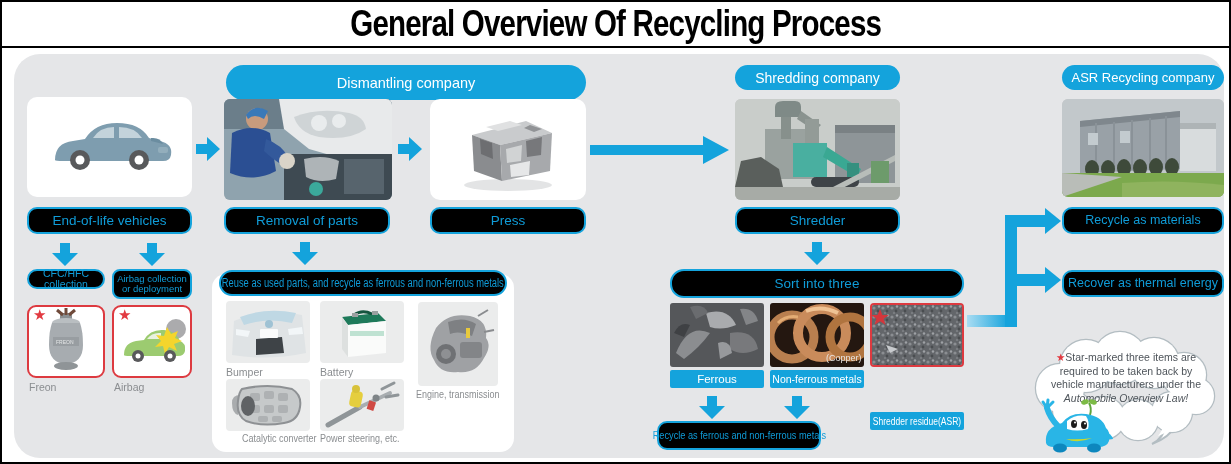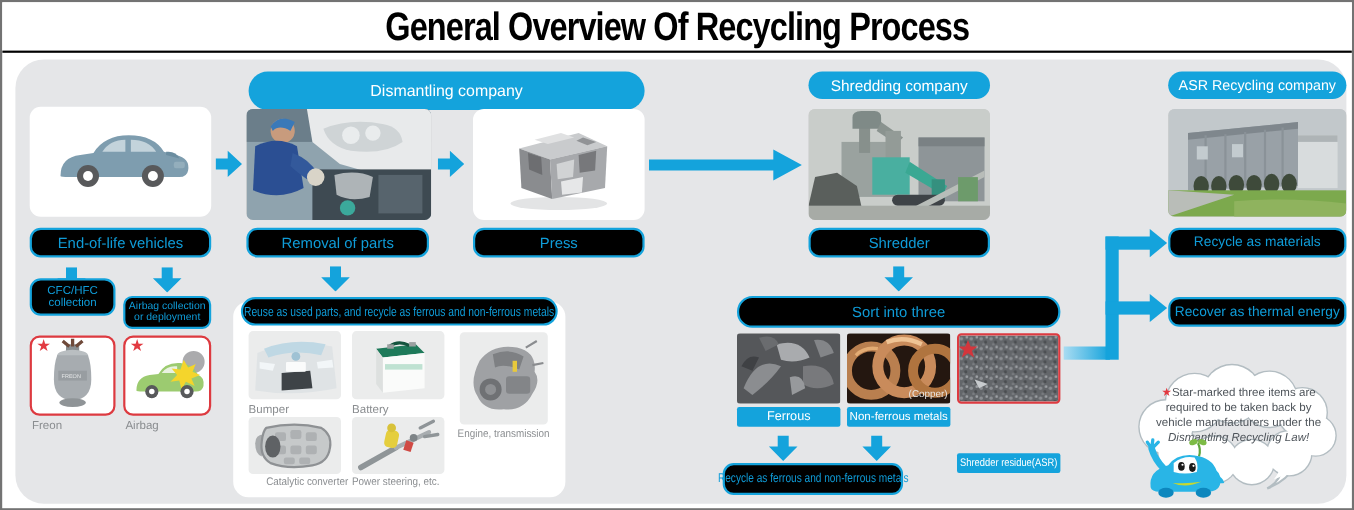--- a/index.html
+++ b/index.html
@@ -1,16 +1,16 @@
 <!DOCTYPE html>
 <html><head>
 <meta charset="utf-8">
 <style>
   html,body{margin:0;padding:0;background:#fff;}
-  .page{position:relative;width:1231px;height:464px;background:#fff;border:2px solid #737373;
+  .page{position:relative;width:1231px;height:464px;background:#fff;border:2px solid #000000;
         box-sizing:border-box;font-family:"Liberation Sans",sans-serif;overflow:hidden;}
   .title-band{position:absolute;left:0;top:0;width:100%;height:46px;border-bottom:2px solid #000;
         display:flex;align-items:center;justify-content:center;background:#fff;box-sizing:border-box;}
   .title-text{font-size:36px;font-weight:bold;color:#000;white-space:nowrap;
         transform:scaleX(0.82);letter-spacing:-1px;}
   .panel{position:absolute;left:12px;top:52px;width:1210px;height:404px;background:#E5E6E8;border-radius:26px;}
   .abs{position:absolute;box-sizing:border-box;}
   .pill{background:#14A3DC;color:#fff;border-radius:999px;display:flex;align-items:center;
         justify-content:center;font-size:14px;}
   .obox{background:#000000;border:2px solid #14A3DC;border-radius:10px;color:#0F9CD8;display:flex;
@@ -74,21 +74,21 @@
     <span>End-of-life vehicles</span>
   </div>
 
   <svg class="abs arrow" style="left:49px;top:241px;" width="28" height="23" viewBox="0 0 28 23">
     <path d="M9,0 H19 V10 H27 L14,23 L1,10 H9 Z" fill="#14A3DC"></path>
     </svg>
   <svg class="abs arrow" style="left:136px;top:241px;" width="28" height="23" viewBox="0 0 28 23">
     <path d="M9,0 H19 V10 H27 L14,23 L1,10 H9 Z" fill="#14A3DC"></path>
     </svg>
 
-  <div class="abs obox" style="left:25px;top:251px;width:78px;height:34px;font-size:10.5px;line-height:11.5px;">
+  <div class="abs obox" style="left:25px;top:267px;width:78px;height:20px;font-size:10.5px;line-height:11.5px;">
     <span>CFC/HFC</span>
     <span>collection</span>
   </div>
   <div class="abs obox" style="left:110px;top:267px;width:80px;height:30px;font-size:9.5px;line-height:10.5px;border-radius:8px;">
     <span>Airbag collection</span>
     <span>or deployment</span>
   </div>
 
   <div class="abs redcard" style="left:25px;top:303px;width:78px;height:73px;">
     <span class="redstar">★</span>
@@ -419,21 +419,21 @@
         <circle cx="112" cy="90" r="20"></circle>
         <circle cx="78" cy="88" r="21"></circle>
         <circle cx="46" cy="80" r="19"></circle>
       <path d="M138,92 Q137,100 132,106 Q144,102 149,92 Z"></path>
     </g>
   </svg>
   <div class="bubble-text">
     <div><span class="star">★</span><span>Star-marked three items are</span></div>
     <div>required to be taken back by</div>
     <div>vehicle manufacturers under the</div>
-    <div style="font-style:italic;">Dismantling Recycling Law!</div>
+    <div style="font-style:italic;">Automobile Overview Law!</div>
   </div>
 
   <svg class="abs" style="left:1038px;top:396px;" width="74" height="56" viewBox="0 0 74 56">
     <path d="M18,28 Q10,20 7,10" stroke="#29B5E6" stroke-width="6" stroke-linecap="round" fill="none"></path>
     <path d="M7,10 L3,4 M7,10 L8,2 M7,10 L13,4" stroke="#29B5E6" stroke-width="3" stroke-linecap="round"></path>
     <path d="M50,17 Q52,10 49,5" stroke="#5FA53C" stroke-width="2" fill="none"></path>
     <ellipse cx="45" cy="4" rx="4" ry="2.5" fill="#7DBB46" transform="rotate(-20 45 4)"></ellipse>
     <ellipse cx="53" cy="4" rx="4" ry="2.5" fill="#7DBB46" transform="rotate(20 53 4)"></ellipse>
     <path d="M6,45 Q4,30 22,25 Q30,14 46,16 Q62,18 66,30 Q71,34 69,43 Q67,49 58,49 L14,49 Q7,49 6,45 Z" fill="#29B5E6"></path>
     <path d="M64,33 Q72,36 73,41 Q68,42 63,40 Z" fill="#29B5E6"></path>

